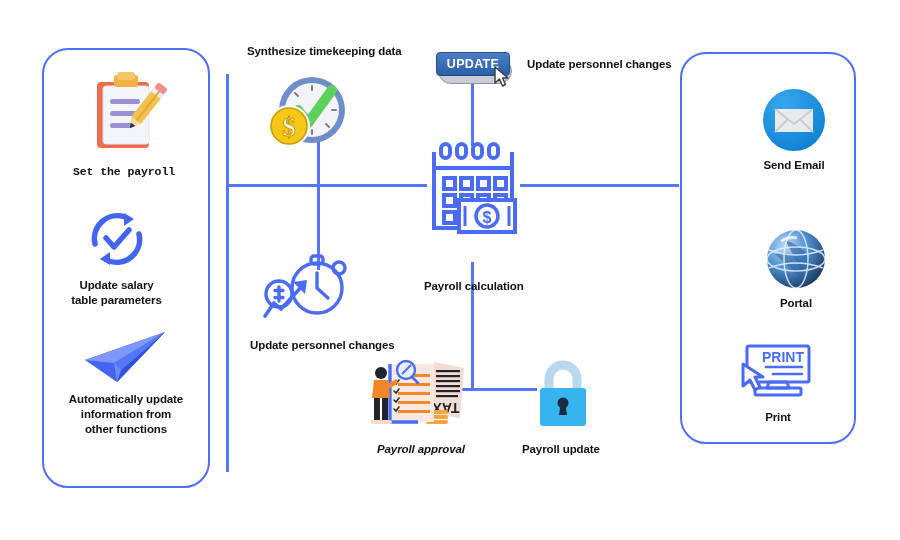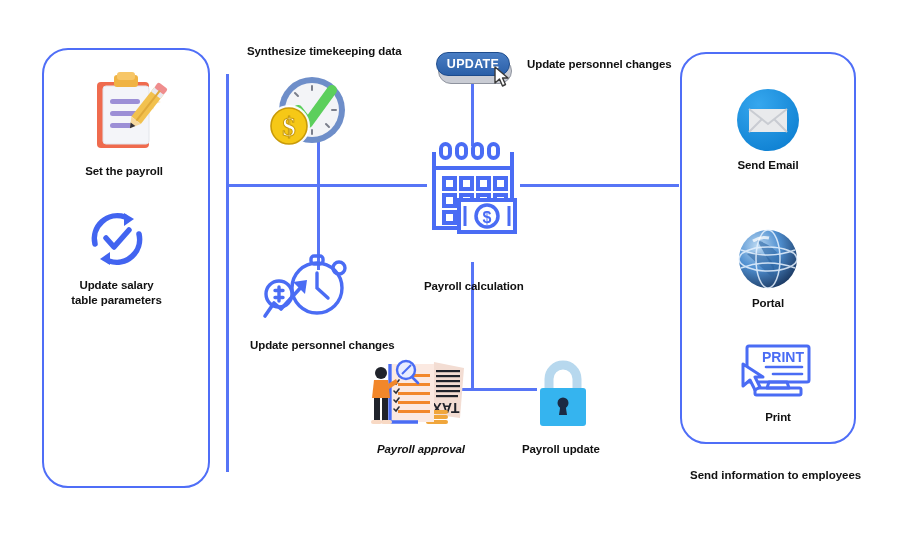--- a/index.html
+++ b/index.html
@@ -45,21 +45,21 @@
   
   .updbtn{
     position:absolute;left:436px;top:52px;width:76px;height:30px;
   }
   .updbtn .shadow{
     position:absolute;left:2px;top:6px;width:74px;height:26px;
     border-radius:13px;background:#c9ccd4;border:1.5px solid #8e939e;
     box-sizing:border-box;
   }
   .updbtn .body{
-    position:absolute;left:0;top:0;width:74px;height:24px;border-radius:12px;
+    position:absolute;left:0;top:0;width:74px;height:24px;border-radius:4px;
     background:linear-gradient(#4a7ec4,#2a5fa8);
     border:1.5px solid #1d4b8c;box-sizing:border-box;
     display:flex;align-items:center;justify-content:center;
   }
   .updbtn .body span{
     color:#fff;font-size:12.5px;font-weight:bold;letter-spacing:.3px;
   }
   .updbtn .cursor{position:absolute;left:58px;top:14px;}
 
   svg{display:block;overflow:visible;}
@@ -72,21 +72,21 @@
   <div class="line vline" style="left:226px;top:74px;height:398px;"></div>
   <div class="line hline" style="left:227px;top:184px;width:200px;"></div>
   <div class="line vline" style="left:317px;top:130px;height:140px;"></div>
   <div class="line vline" style="left:471px;top:84px;height:62px;"></div>
   <div class="line hline" style="left:520px;top:184px;width:159px;"></div>
   <div class="line vline" style="left:471px;top:262px;height:129px;"></div>
   <div class="line hline" style="left:424px;top:388px;width:113px;"></div>
 
   <div class="panel" id="left-panel"></div>
 
-  <div class="cell" style="left:42px;top:66px;width:164px;">
+  <div class="cell" style="left:42px;top:66px;width:164px;font-family:Liberation Mono, monospace;">
     <div class="ico">
       <svg width="90" height="92" viewBox="0 0 90 92">
 
         <path d="M74 28 l2 6 6 2 -6 2 -2 6 -2 -6 -6 -2 6 -2z" fill="#fde6c2"></path>
 
         <rect x="18" y="16" width="52" height="66" rx="4" fill="#ef6b4e"></rect>
 
         <rect x="24" y="20" width="46" height="58" rx="3" fill="#f4f5f9"></rect>
         <rect x="24" y="20" width="46" height="58" rx="3" fill="none" stroke="#e2e4ea" stroke-width="1"></rect>
 
@@ -121,20 +121,36 @@
         <path d="M26 59 l-10 -6 10 -7z" fill="#4264f0"></path>
         <path d="M22 32 l8 9 15 -17" fill="none" stroke="#4264f0" stroke-width="5.5" stroke-linecap="round" stroke-linejoin="round"></path>
       </svg>
     </div>
     <div class="cap">
       <span>Update salary</span><br>
       <span>table parameters</span>
     </div>
   </div>
 
+  <div class="cell" style="left:42px;top:330px;width:168px;">
+    <div class="ico">
+      <svg width="90" height="56" viewBox="0 0 90 56">
+        <path d="M4 30 L84 2 L36 52 Z" fill="#4264f0"></path>
+        <path d="M84 2 L36 52 L33 33 Z" fill="#6d88f7"></path>
+        <path d="M84 2 L33 33 L4 30 Z" fill="#7e97fb"></path>
+        <path d="M84 2 L40 40 L36 52 Z" fill="#3152db"></path>
+        <path d="M84 2 L33 33 L40 40 Z" fill="#5478f5"></path>
+      </svg>
+    </div>
+    <div class="cap">
+      <span>Automatically update</span><br>
+      <span>information from</span><br>
+      <span>other functions</span>
+    </div>
+  </div>
 
   <div class="lbl" style="left:247px;top:44px;">Synthesize timekeeping data</div>
   <div class="node" style="left:265px;top:74px;">
     <svg width="92" height="80" viewBox="0 0 92 80">
 
       <circle cx="47" cy="36" r="33" fill="#6e8ec9"></circle>
       <circle cx="47" cy="36" r="27" fill="#f3f4f7"></circle>
       <g stroke="#7b7f8c" stroke-width="2" stroke-linecap="round">
         <line x1="47" y1="12" x2="47" y2="16"></line>
         <line x1="47" y1="56" x2="47" y2="60"></line>
@@ -279,39 +295,39 @@
       <path d="M13 32 L13 21 a14 14 0 0 1 28 0 L41 32" fill="none" stroke="#b7d8ee" stroke-width="9" stroke-linecap="round"></path>
       <rect x="4" y="30" width="46" height="38" rx="3" fill="#35b4ef"></rect>
       <circle cx="27" cy="45" r="5.5" fill="#1b2a44"></circle>
       <path d="M24.5 47 h5 l1.5 10 h-8 z" fill="#1b2a44"></path>
     </svg>
   </div>
   <div class="lbl" style="left:522px;top:442px;">Payroll update</div>
 
   <div class="panel" id="right-panel"></div>
 
-  <div class="cell" style="left:680px;top:88px;width:176px;">
+  <div class="cell" style="left:680px;top:88px;width:176px;padding-left:26px;">
     <div class="ico">
       <svg width="64" height="64" viewBox="0 0 64 64">
         <defs>
           <radialGradient id="emailg" cx="35%" cy="25%" r="85%">
             <stop offset="0%" stop-color="#36a7ee"></stop>
             <stop offset="100%" stop-color="#0d7fd1"></stop>
           </radialGradient>
         </defs>
         <circle cx="32" cy="32" r="31" fill="url(#emailg)"></circle>
         <rect x="13" y="21" width="38" height="23" rx="1.5" fill="#e9eaec"></rect>
         <path d="M13 21 L32 36 L51 21" fill="none" stroke="#c9ccd2" stroke-width="2"></path>
         <path d="M13 44 L26 31 M51 44 L38 31" fill="none" stroke="#c9ccd2" stroke-width="2"></path>
       </svg>
     </div>
     <div class="cap">Send Email</div>
   </div>
 
-  <div class="cell" style="left:680px;top:228px;width:176px;">
+  <div class="cell" style="left:708px;top:228px;width:176px;">
     <div class="ico">
       <svg width="62" height="62" viewBox="0 0 62 62">
         <defs>
           <radialGradient id="globeg" cx="32%" cy="28%" r="85%">
             <stop offset="0%" stop-color="#bcd9f2"></stop>
             <stop offset="45%" stop-color="#4f8fd0"></stop>
             <stop offset="100%" stop-color="#132c52"></stop>
           </radialGradient>
         </defs>
         <circle cx="31" cy="31" r="29" fill="url(#globeg)"></circle>
@@ -341,15 +357,14 @@
         <g stroke="#4a6cf4" stroke-width="2.6" stroke-linecap="round">
           <line x1="27" y1="25" x2="63" y2="25"></line>
           <line x1="34" y1="32" x2="63" y2="32"></line>
         </g>
         <path d="M4 22 L4 44 L11 38 L16 48 L21 45 L16 35 L24 35 Z" fill="#ffffff" stroke="#4a6cf4" stroke-width="3" stroke-linejoin="round"></path>
       </svg>
     </div>
     <div class="cap">Print</div>
   </div>
 
-  <div class="bottomcap" style="left:690px;top:469px;">Send information to employees</div>
 
 </div>
 
 </body></html>

